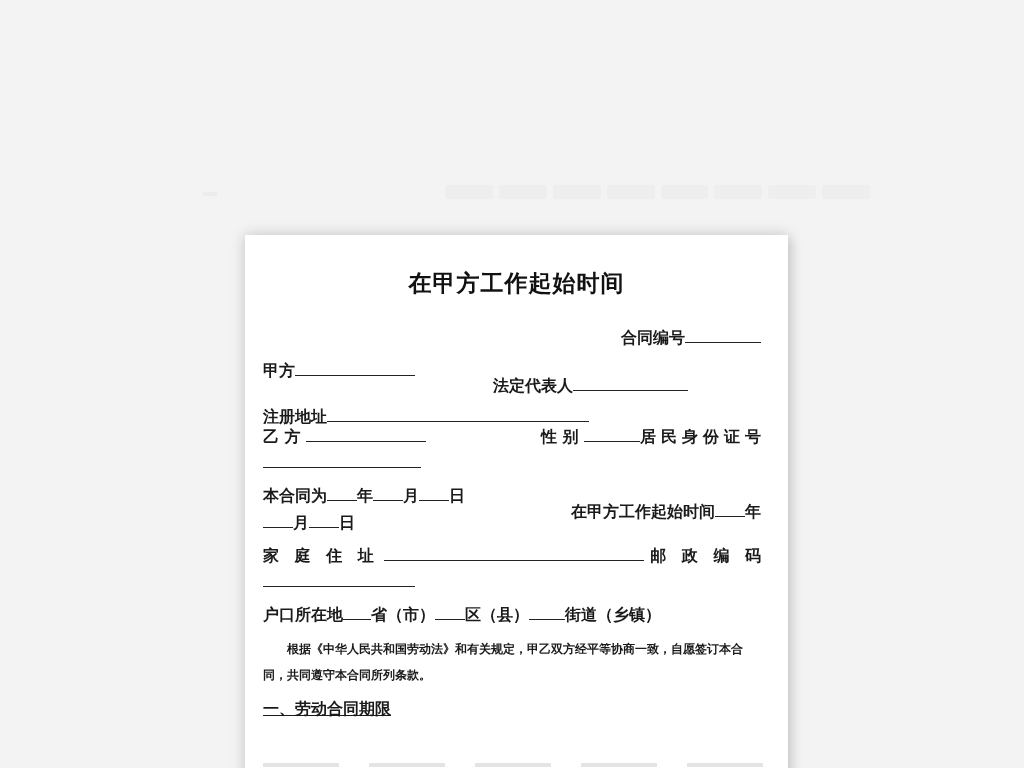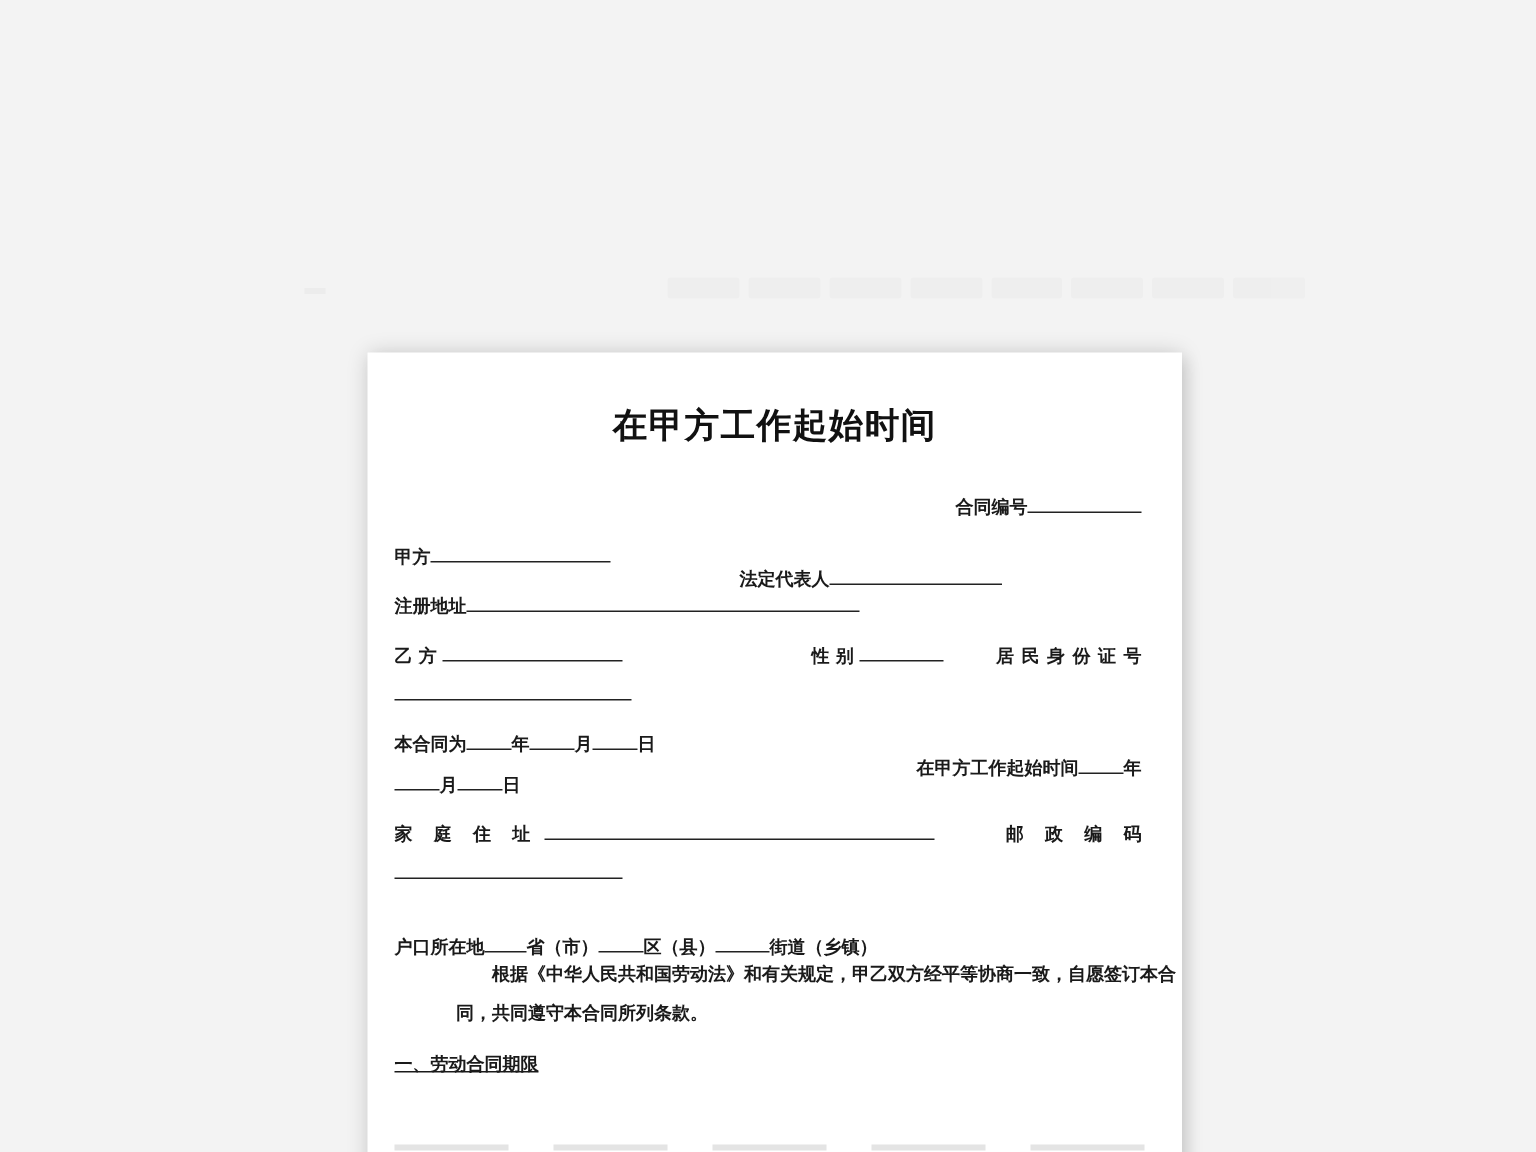--- a/index.html
+++ b/index.html
@@ -58,21 +58,21 @@
     left: 0;
     width: 100%;
     text-align: center;
     font-size: 23px;
     font-weight: bold;
     color: #111;
     letter-spacing: 1px;
   }
   .line {
     position: absolute;
-    font-size: 12px;
+    font-size: 16px;
     font-weight: bold;
     color: #1a1a1a;
     white-space: nowrap;
     line-height: 16px;
   }
   .blank {
     display: inline-block;
     border-bottom: 1px solid #222;
     height: 11px;
     vertical-align: baseline;
@@ -80,21 +80,20 @@
   .spaced { letter-spacing: 5px; text-align: right; }
   .para {
     position: absolute;
     left: 18px;
     width: 498px;
     font-size: 12px;
     font-weight: bold;
     color: #1a1a1a;
     line-height: 26px;
     text-indent: 24px;
-    margin-left: 41px;
   }
   .faint-row {
     position: absolute;
     top: 528px;
     left: 18px;
     width: 500px;
     height: 8px;
     display: flex;
     gap: 30px;
   }
@@ -130,21 +129,21 @@
       <span>合同编号</span><span class="blank" style="width:76px;"></span>
     </div>
 
     <div class="line" style="top:128px; left:18px;">
       <span>甲方</span><span class="blank" style="width:120px;"></span>
     </div>
     <div class="line" style="top:143px; left:248px;">
       <span>法定代表人</span><span class="blank" style="width:115px;"></span>
     </div>
 
-    <div class="line" style="top:161px; left:18px;">
+    <div class="line" style="top:174px; left:18px;">
       <span>注册地址</span><span class="blank" style="width:262px;"></span>
     </div>
 
     <div class="line" style="top:194px; left:18px;">
       <span>乙 方</span> <span class="blank" style="width:120px;"></span>
     </div>
     <div class="line" style="top:194px; left:296px;">
       <span>性 别</span> <span class="blank" style="width:56px;"></span>
     </div>
     <div class="line spaced" style="top:194px; right:22px;">居民身份证号</div>
@@ -163,21 +162,21 @@
     </div>
 
     <div class="line" style="top:313px; left:18px;">
       <span class="spaced">家 庭 住 址</span> <span class="blank" style="width:260px;"></span>
     </div>
     <div class="line spaced" style="top:313px; right:22px;">邮 政 编 码</div>
     <div class="line" style="top:339px; left:18px;">
       <span class="blank" style="width:152px;"></span>
     </div>
 
-    <div class="line" style="top:388px; left:18px;">
+    <div class="line" style="top:372px; left:18px;">
       <span>户口所在地</span><span class="blank" style="width:28px;"></span><span>省（市）</span><span class="blank" style="width:30px;"></span><span>区（县）</span><span class="blank" style="width:36px;"></span><span>街道（乡镇）</span>
     </div>
 
     <div class="para" style="top:401px;">根据《中华人民共和国劳动法》和有关规定，甲乙双方经平等协商一致，自愿签订本合同，共同遵守本合同所列条款。</div>
 
     <div class="line" style="top:466px; left:18px;text-decoration:underline;">一、劳动合同期限</div>
 
 
     <div class="faint-row">
       <span></span>

